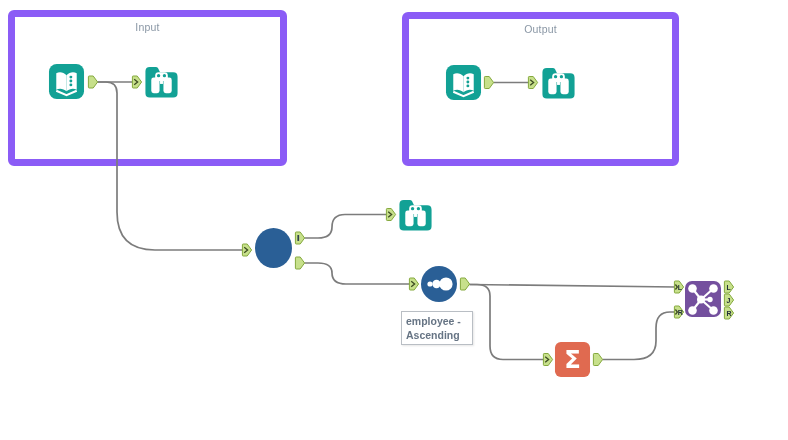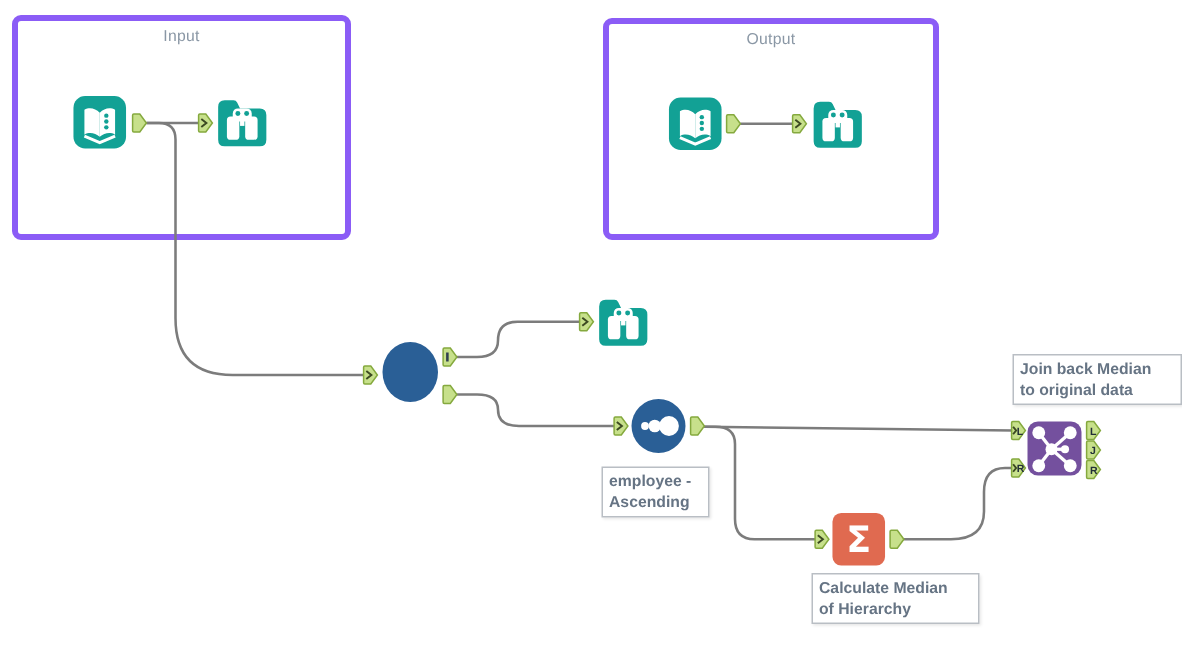--- a/index.html
+++ b/index.html
@@ -2,21 +2,21 @@
 <html><head>
 <meta charset="utf-8">
 <style>
   html,body{margin:0;padding:0;background:#fff;}
   .canvas{
     position:relative;width:788px;height:440px;background:#ffffff;
     font-family:"Liberation Sans",sans-serif;overflow:hidden;
   }
   
   .tool-container{
-    position:absolute;background:#ffffff;border:4px solid #8b5cf6;border-radius:6px;
+    position:absolute;background:#ffffff;border:7px solid #8b5cf6;border-radius:6px;padding-left:47px;
   }
   .container-label{
     position:absolute;top:4px;left:0;right:0;text-align:center;
     font-size:10.5px;color:#8a97a5;letter-spacing:.2px;
   }
   #c-input{left:8px;top:10px;width:218px;height:142px;}
   #c-output{left:402px;top:12px;width:216px;height:140px;}
 
   
   svg.overlay{position:absolute;left:0;top:0;}
@@ -226,18 +226,14 @@
       <circle cx="29.5" cy="8.5" r="4.3" fill="#ffffff"></circle>
       <circle cx="8.5" cy="30.5" r="4.3" fill="#ffffff"></circle>
       <circle cx="29.5" cy="30.5" r="4.3" fill="#ffffff"></circle>
       <circle cx="17" cy="19.5" r="4" fill="#ffffff"></circle>
       <circle cx="26" cy="19.5" r="2.7" fill="#ffffff"></circle>
     </svg>
   </div>
 
   <div class="annotation" id="ann-sort">employee -
 Ascending</div>
-  <div class="annotation" id="ann-sum">Calculate Median
-of Hierarchy</div>
-  <div class="annotation" id="ann-join">Join back Median
-to original data</div>
 
 </div>
 
 </body></html>

